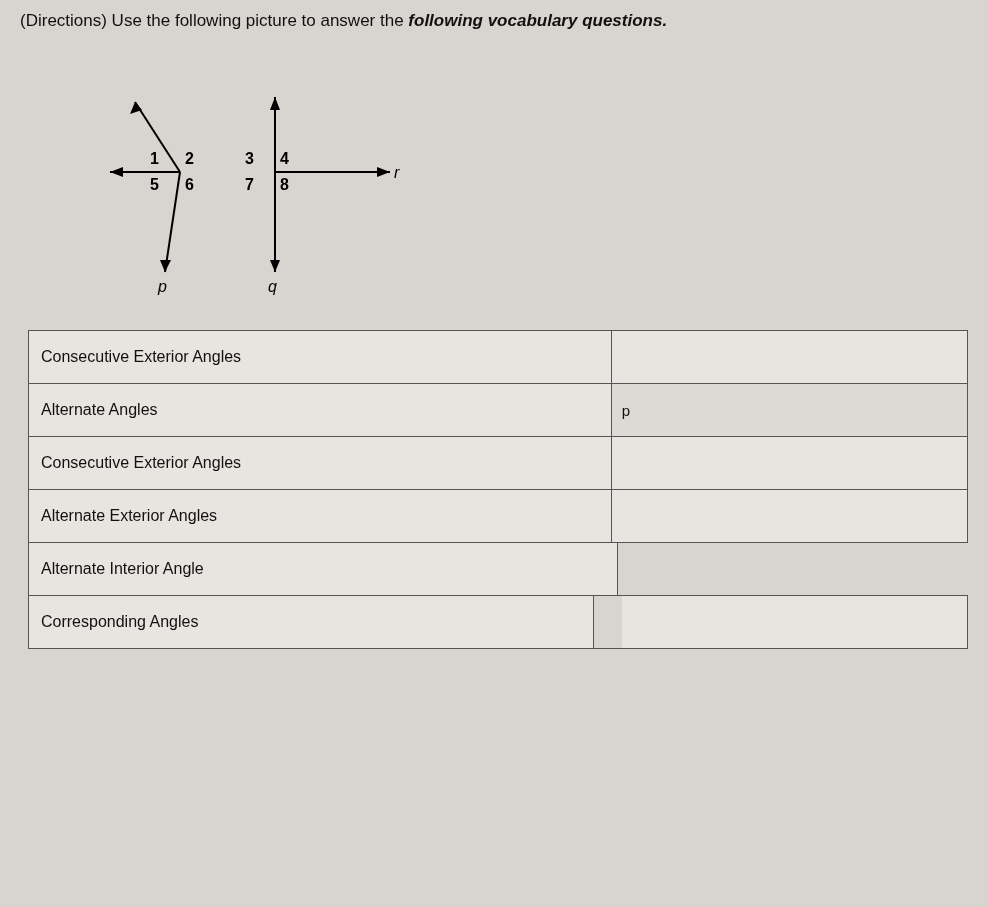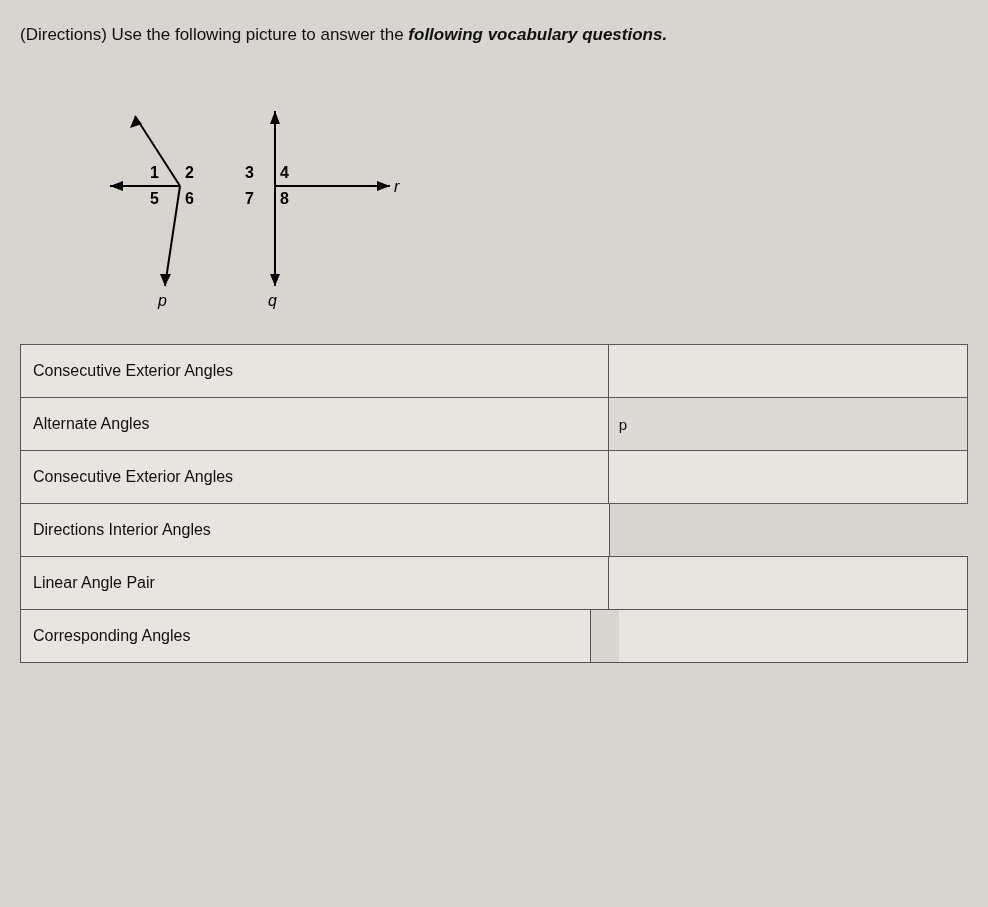--- a/index.html
+++ b/index.html
@@ -8,21 +8,21 @@
       font-family: Arial, sans-serif;
       width: 988px;
       min-height: 907px;
       overflow: hidden;
     }
     .page {
       background: #d8d4d0;
       width: 988px;
       min-height: 907px;
       position: relative;
-      padding: 24px 20px 20px 20px;
+      padding: 10px 20px 20px 20px;
     }
     .directions {
       font-size: 17px;
       font-weight: normal;
       color: #111;
       margin-bottom: 10px;
       line-height: 1.3;
     }
     .directions em {
       font-style: italic;
@@ -40,20 +40,21 @@
     .diagram-svg {
       width: 340px;
       height: 260px;
     }
 
     
     .table-section {
       display: flex;
       flex-direction: column;
       gap: 0;
+      margin-left: 8px;
     }
     .table-row {
       display: flex;
       flex-direction: row;
       align-items: stretch;
       border-top: 1.5px solid #555;
     }
     .table-row:last-child {
       border-bottom: 1.5px solid #555;
       gap: 28px;
@@ -166,35 +167,35 @@
 
     <div class="table-row">
       <div class="label-cell">
         <span>Consecutive Exterior Angles</span>
       </div>
       <div class="answer-cell">
         <span></span>
       </div>
     </div>
 
-
-    <div class="table-row">
-      <div class="label-cell">
-        <span>Directions Interior Angles</span>
-      </div>
-    </div>
-
-    <div class="table-row">
-      <div class="label-cell">
-        <span>Linear Angle Pair</span>
-      </div>
-      <div class="answer-cell">
-        <span></span>
-      </div>
-    </div>
+    <div class="table-row">
+      <div class="label-cell">
+        <span>Alternate Exterior Angles</span>
+      </div>
+      <div class="answer-cell">
+        <span></span>
+      </div>
+    </div>
+
+    <div class="table-row">
+      <div class="label-cell">
+        <span>Alternate Interior Angle</span>
+      </div>
+    </div>
+
 
     <div class="table-row">
       <div class="label-cell">
         <span>Corresponding Angles</span>
       </div>
       <div class="answer-cell">
         <span></span>
       </div>
     </div>
 

